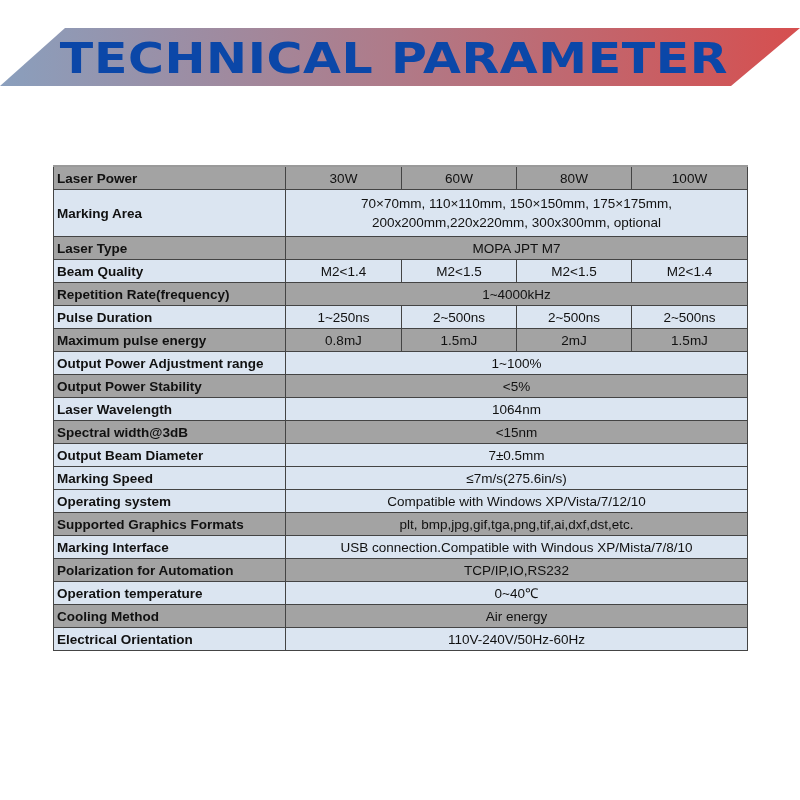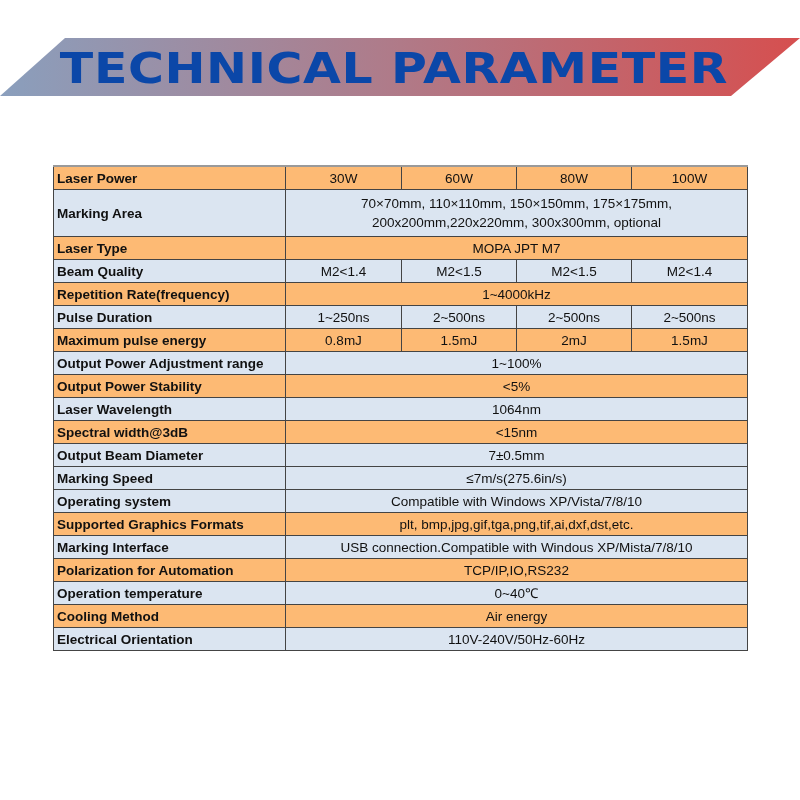--- a/index.html
+++ b/index.html
@@ -10,21 +10,21 @@
     body {
       width: 800px;
       height: 800px;
       position: relative;
       overflow: hidden;
       font-family: "Liberation Sans", sans-serif;
     }
     .banner {
       position: absolute;
       left: 0;
-      top: 38px;
+      top: 28px;
       width: 800px;
       height: 58px;
     }
     .banner svg {
       position: absolute;
       left: 0;
       top: 0;
     }
     .banner-title {
       position: absolute;
@@ -68,21 +68,21 @@
     table.spec td.label {
       text-align: left;
       font-weight: bold;
       padding-left: 3px;
       color: #111;
     }
     table.spec tr.shade td {
       background: #dbe5f1;
     }
     table.spec tr.plain td {
-      background: #fdba74;
+      background: #a3a3a3;
     }
     table.spec tr:first-child td {
       border-top: 2px solid #9a9a9a;
     }
     table.spec td.multi {
       white-space: normal;
       line-height: 19px;
     }
   </style>
 </head>
@@ -173,21 +173,21 @@
     <tr class="shade">
       <td class="label">Output Beam Diameter</td>
       <td colspan="4">7±0.5mm</td>
     </tr>
     <tr class="shade">
       <td class="label">Marking Speed</td>
       <td colspan="4">≤7m/s(275.6in/s)</td>
     </tr>
     <tr class="shade">
       <td class="label">Operating system</td>
-      <td colspan="4">Compatible with Windows XP/Vista/7/8/10</td>
+      <td colspan="4">Compatible with Windows XP/Vista/7/12/10</td>
     </tr>
     <tr class="plain">
       <td class="label">Supported Graphics Formats</td>
       <td colspan="4">plt, bmp,jpg,gif,tga,png,tif,ai,dxf,dst,etc.</td>
     </tr>
     <tr class="shade">
       <td class="label">Marking Interface</td>
       <td colspan="4">USB connection.Compatible with Windous XP/Mista/7/8/10</td>
     </tr>
     <tr class="plain">

